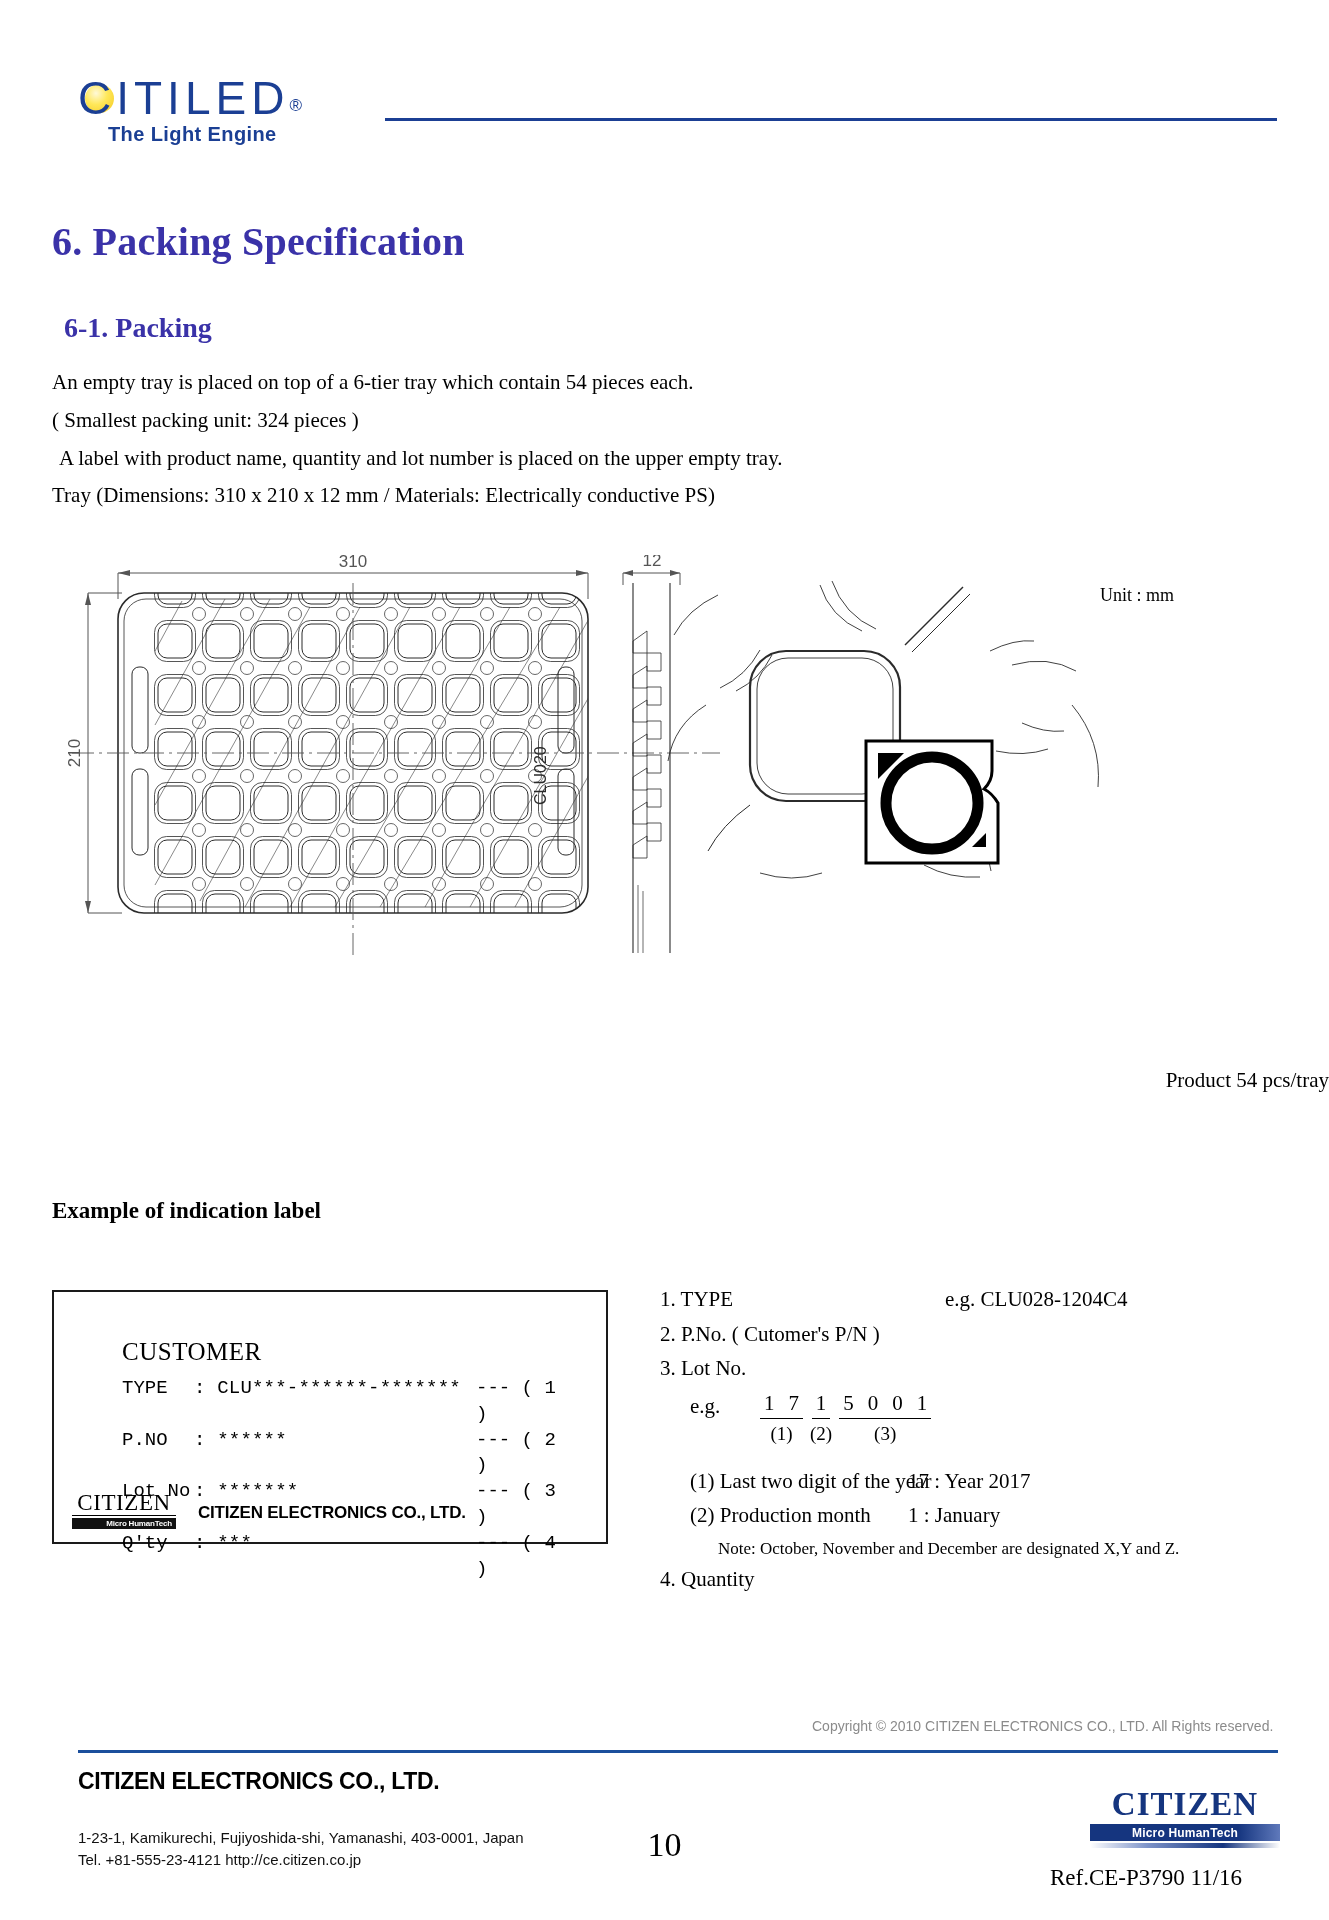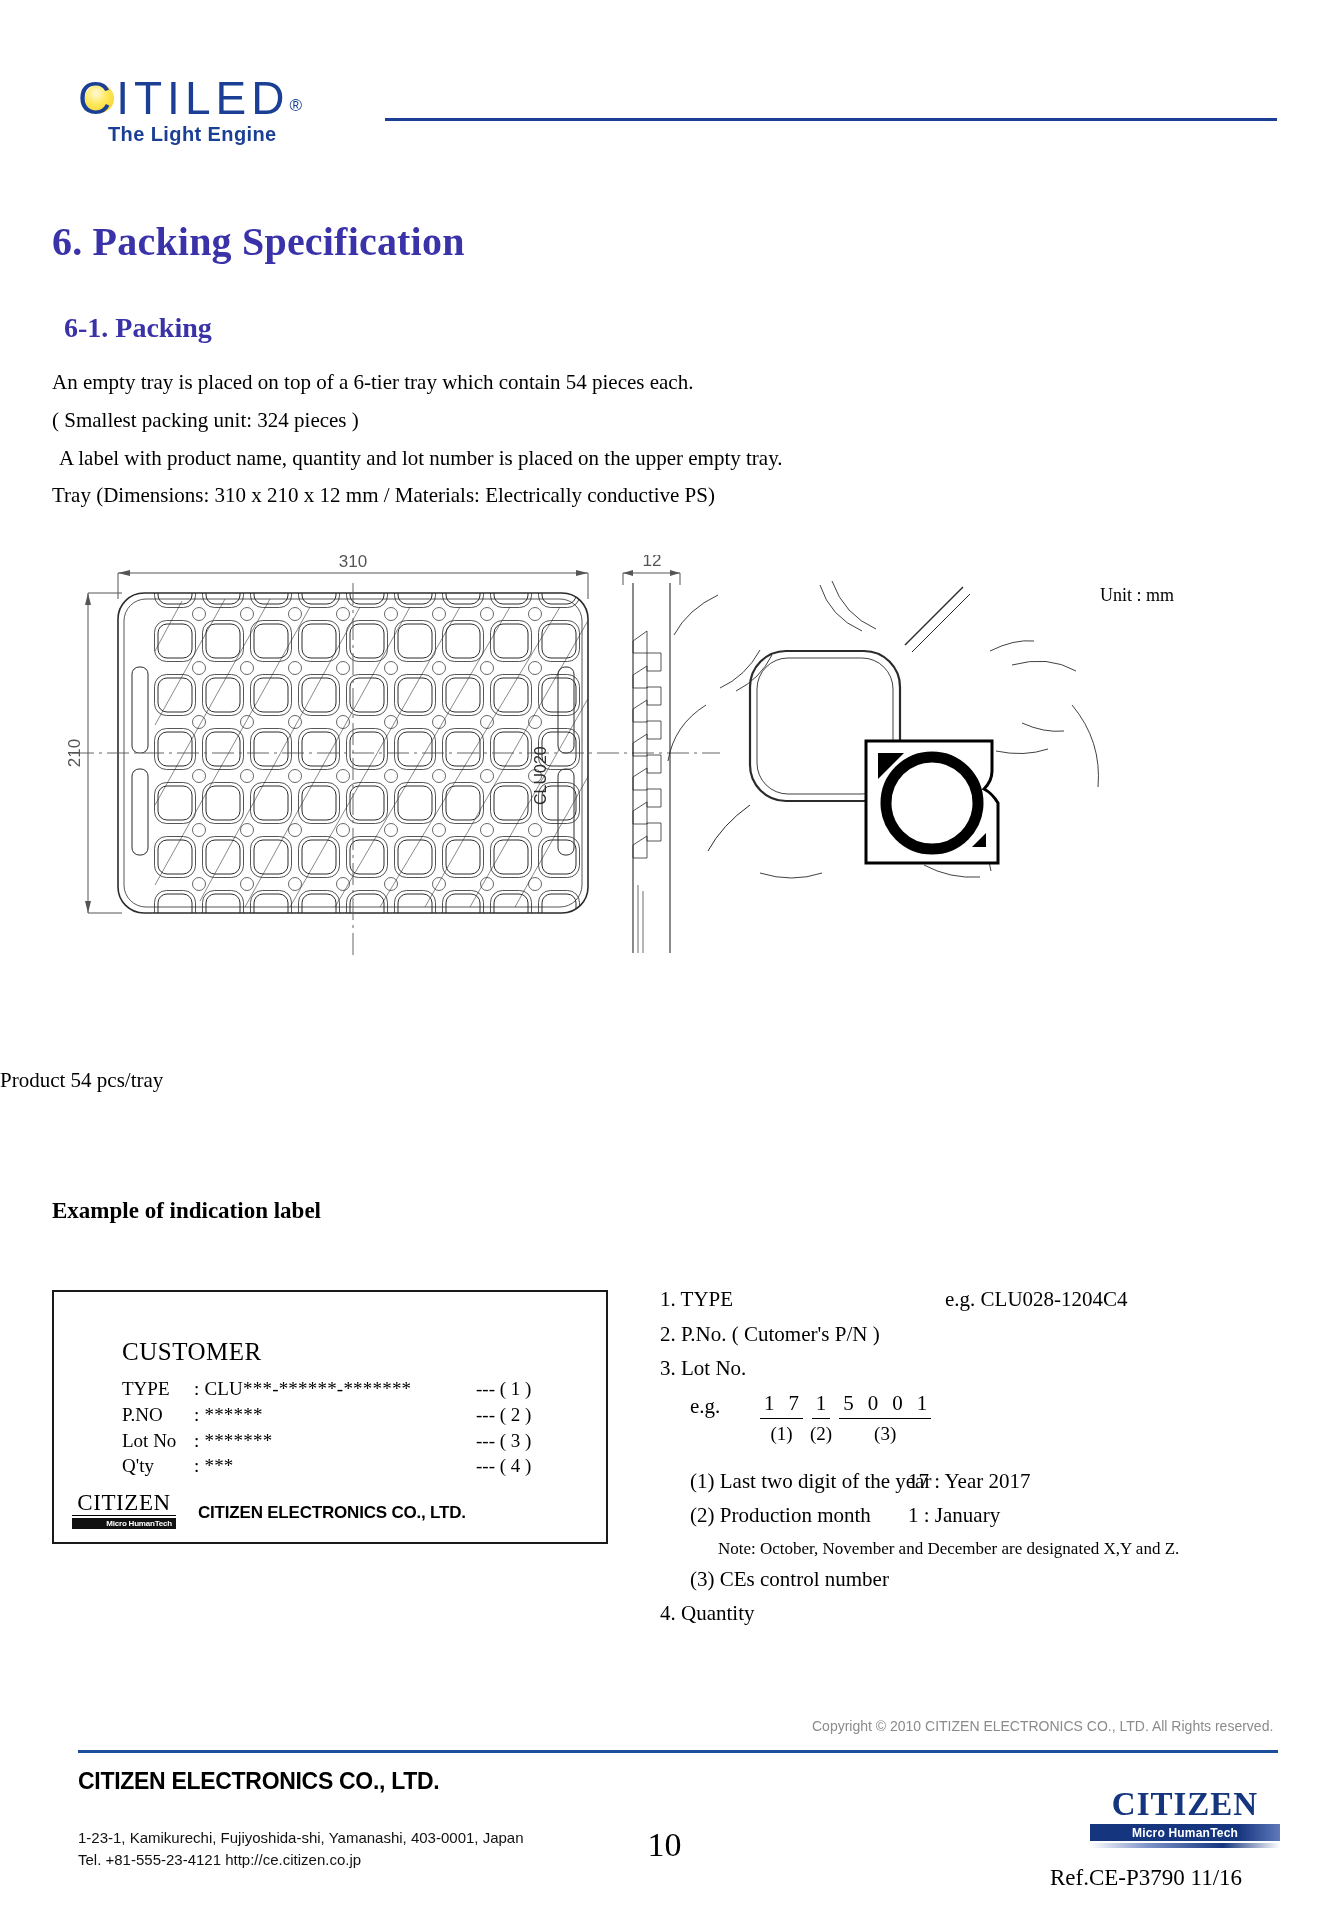--- a/index.html
+++ b/index.html
@@ -60,21 +60,21 @@
   .intro p.indent { padding-left: 7px; }
 
   
   .drawing { position: absolute; left: 60px; top: 555px; width: 1210px; height: 410px; }
   .unit-note {
     position: absolute; left: 1040px; top: 30px;
     font-size: 18px;
   }
   .caption-54 {
     position: absolute; left: 0; top: 1068px; width: 1329px;
-    text-align: left; font-size: 21px;
+    text-align: right; font-size: 21px;
   }
 
   
   .ex-head {
     position: absolute; left: 52px; top: 1198px;
     font-size: 23px; font-weight: 700;
   }
 
   
   .label-box {
@@ -82,22 +82,22 @@
     width: 556px; height: 254px;
     border: 2px solid #1a1a1a; background: #fff;
     box-sizing: border-box;
   }
   .lb-customer {
     position: absolute; left: 68px; top: 46px;
     font-size: 25px; letter-spacing: .5px;
   }
   .lb-rows { position: absolute; left: 68px; top: 84px; width: 440px; }
   .lb-row {
-    display: flex; align-items: center;
-    font-size: 19px; line-height: 1.36;
+    display: flex; align-items: flex-start;
+    font-size: 19px; line-height: 1.36; font-family: Liberation Mono, monospace;
   }
   .lb-key { width: 72px; flex: none; }
   .lb-val { flex: 1 1 auto; letter-spacing: .2px; white-space: nowrap; }
   .lb-ref { width: 86px; flex: none; text-align: left; }
   .lb-footer {
     position: absolute; left: 18px; bottom: 13px;
     display: flex; align-items: flex-end; gap: 22px;
   }
   .citizen-mark-sm { width: 104px; }
   .cm-word {
@@ -565,21 +565,20 @@
       <span class="lg-val">17 :  Year 2017</span>
     </div>
 
     <div class="lg-line lg-ind1">
       <span>(2) Production month</span>
       <span class="lg-val">1 :  January</span>
     </div>
 
     <div class="lg-note">Note: October, November and December are designated X,Y and Z.</div>
 
-    <div class="lg-line lg-ind1">(3) CEs control number</div>
     <div class="lg-line">4. Quantity</div>
   </div>
 
   <div class="copyright">Copyright © 2010 CITIZEN ELECTRONICS CO., LTD. All Rights reserved.</div>
   <div class="footer-rule"></div>
   <div class="footer-corp">CITIZEN ELECTRONICS CO., LTD.</div>
   <div class="footer-addr">
     <div>1-23-1, Kamikurechi, Fujiyoshida-shi, Yamanashi, 403-0001, Japan</div>
     <div>Tel. +81-555-23-4121   http://ce.citizen.co.jp</div>
   </div>

